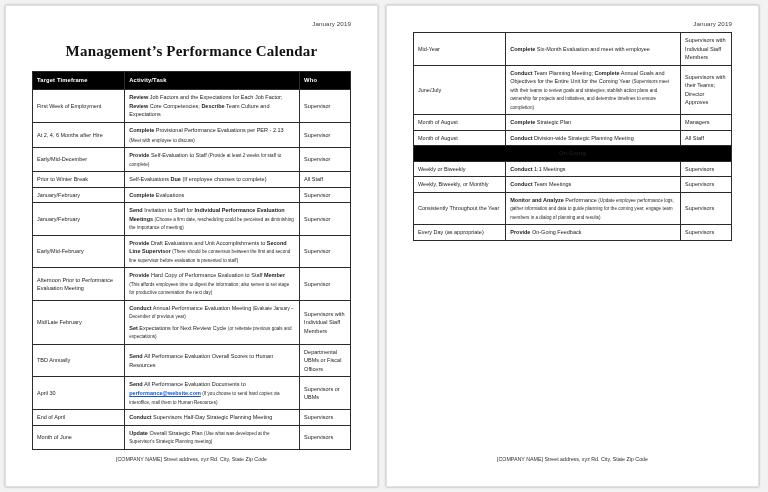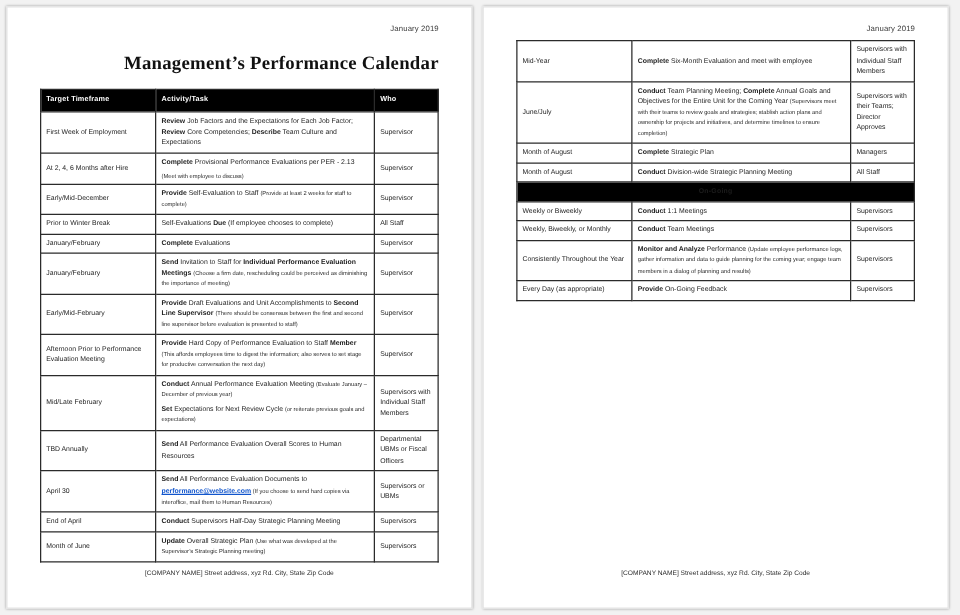--- a/index.html
+++ b/index.html
@@ -22,21 +22,21 @@
   .page-inner{padding:14px 26px 0 26px;box-sizing:border-box;height:100%;position:relative;}
   .date-line{
     text-align:right;
     font-size:6.2px;
     color:#3a3a3a;
     letter-spacing:.1px;
     margin:0 0 0 0;
     height:10px;
   }
   .doc-title{
-    text-align:right;
+    text-align:center;
     font-family:"Liberation Serif", serif;
     font-weight:bold;
     font-size:15px;
     color:#111;
     margin:13px 0 11px 0;
     letter-spacing:.2px;
   }
   table.cal{
     border-collapse:collapse;
     width:100%;

